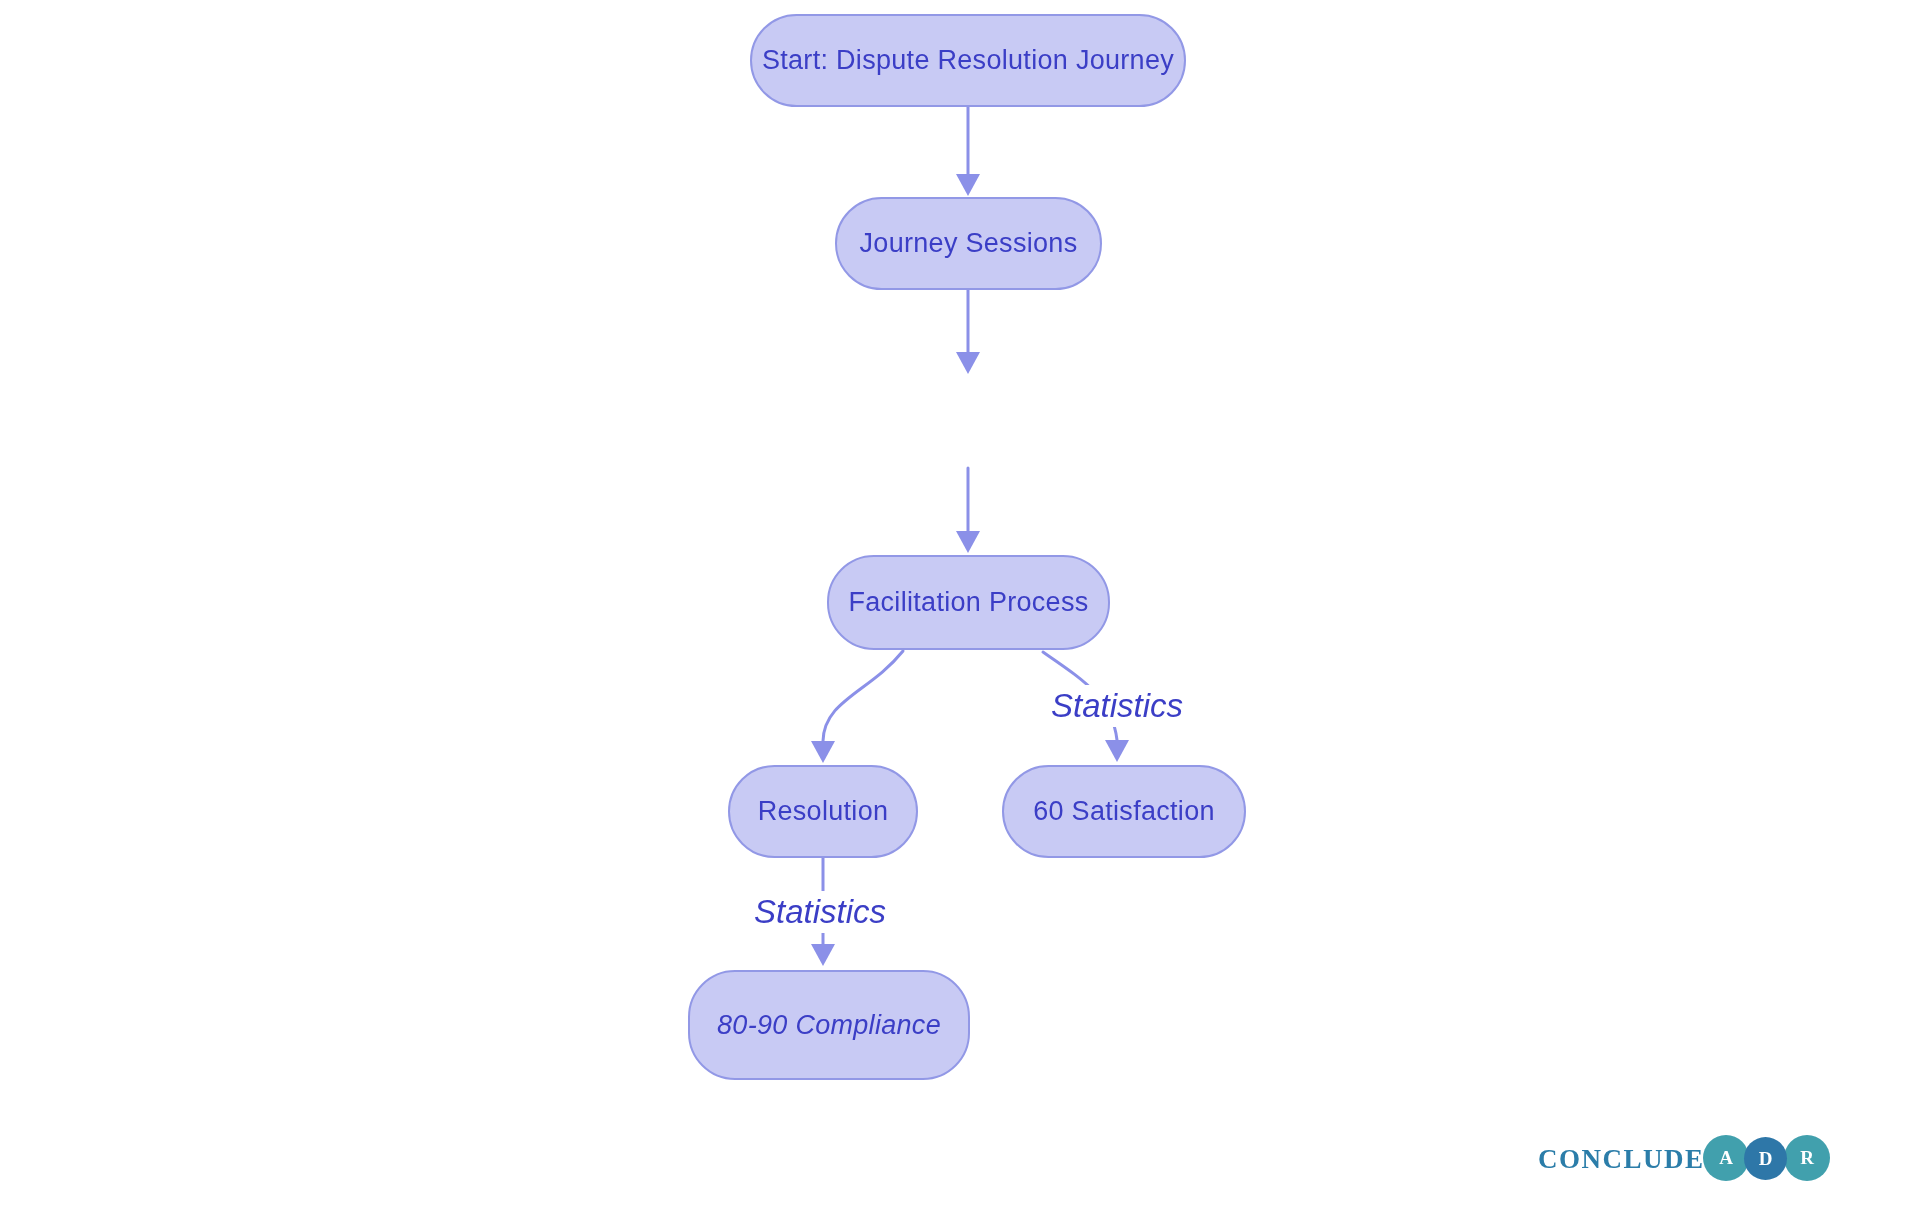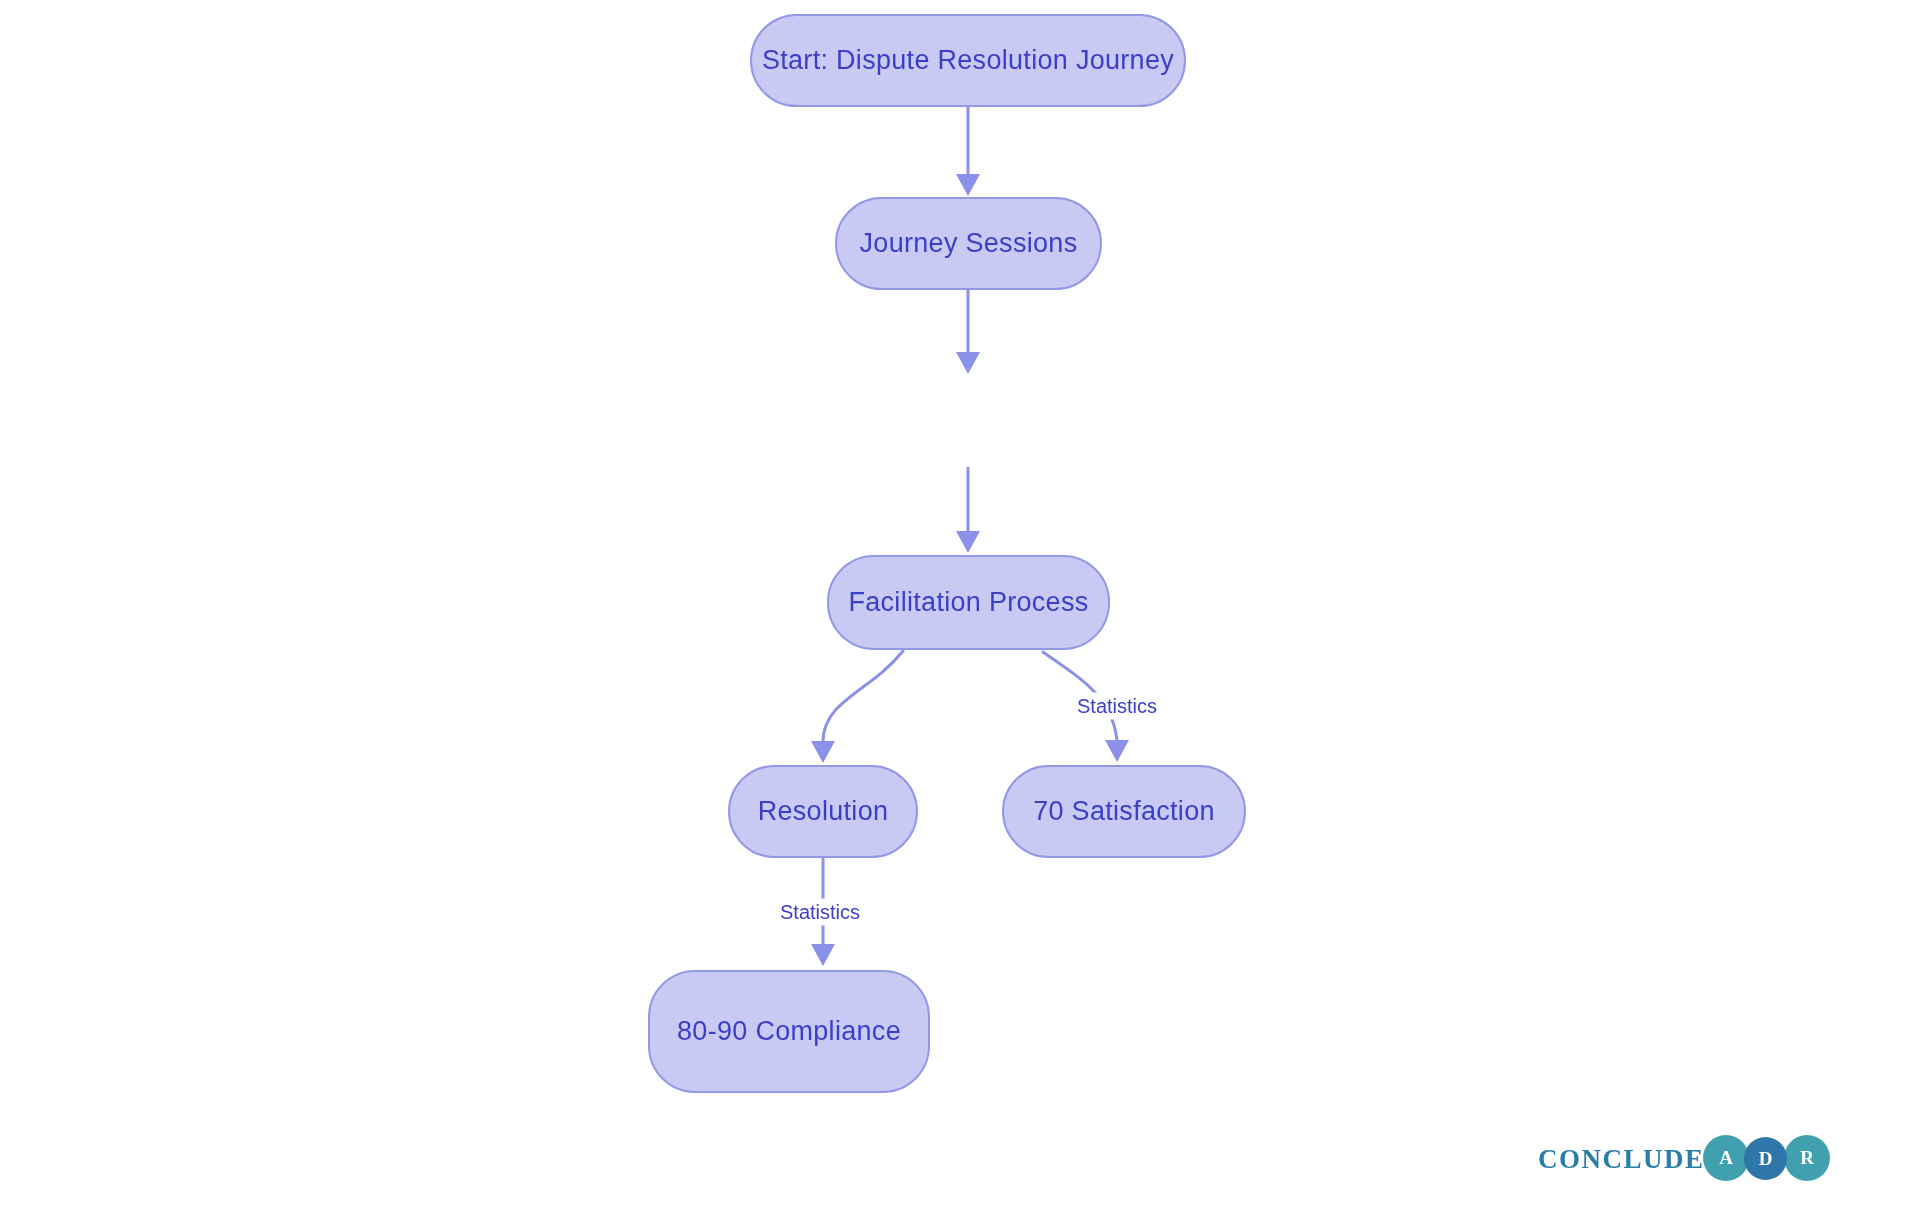--- a/index.html
+++ b/index.html
@@ -47,29 +47,30 @@
     justify-content: center;
     white-space: nowrap;
     text-align: center;
   }
   .n-start        { left: 750px;  top: 14px;  width: 436px; height: 93px; }
   .n-schedule     { left: 835px;  top: 197px; width: 267px; height: 93px; }
   .n-submit       { left: 831px;  top: 375px; width: 275px; height: 93px; }
   .n-facilitation { left: 827px;  top: 555px; width: 283px; height: 95px; }
   .n-resolution   { left: 728px;  top: 765px; width: 190px; height: 93px; }
   .n-satisfaction { left: 1002px; top: 765px; width: 244px; height: 93px; }
-  .n-compliance   { left: 648px;  top: 970px; width: 282px; height: 123px; }
+  .n-compliance   { left: 688px;  top: 970px; width: 282px; height: 110px; font-style: italic; }
   .edge-label {
     position: absolute;
     transform: translate(-50%, -50%);
     background: var(--background);
     color: var(--node-text);
-    font-size: 20px;
+    font-size: 33px;
     padding: 2px 8px;
     white-space: nowrap;
+    font-style: italic;
   }
   .l-satisfaction { left: 1117px; top: 706px; }
   .l-compliance   { left: 820px;  top: 912px; }
   .logo { position: absolute; left: 0; top: 0; width: 100%; height: 100%; pointer-events: none; }
   .wordmark {
     position: absolute;
     left: 1518px; top: 1144px;
     color: var(--logo-text);
     font-family: "Liberation Serif", serif;
     font-weight: bold;
@@ -114,21 +115,21 @@
     <polygon class="arrow-head" points="1105,740 1129,740 1117,762"></polygon>
 
     <path class="edge-path" d="M 823 858 L 823 945"></path>
     <polygon class="arrow-head" points="811,944 835,944 823,966"></polygon>
   </svg>
 
   <div class="node n-start">Start: Dispute Resolution Journey</div>
   <div class="node n-schedule">Journey Sessions</div>
   <div class="node n-resolution">Resolution</div>
   <div class="node n-facilitation">Facilitation Process</div>
-  <div class="node n-satisfaction">70 Satisfaction</div>
+  <div class="node n-satisfaction">60 Satisfaction</div>
   <div class="node n-compliance">80-90 Compliance</div>
 
   <div class="edge-label l-satisfaction">Statistics</div>
   <div class="edge-label l-compliance">Statistics</div>
 
   <div class="logo">
     <span class="wordmark">CONCLUDE</span>
     <span class="badge badge-a">A</span>
     <span class="badge badge-d">D</span>
     <span class="badge badge-r">R</span>

